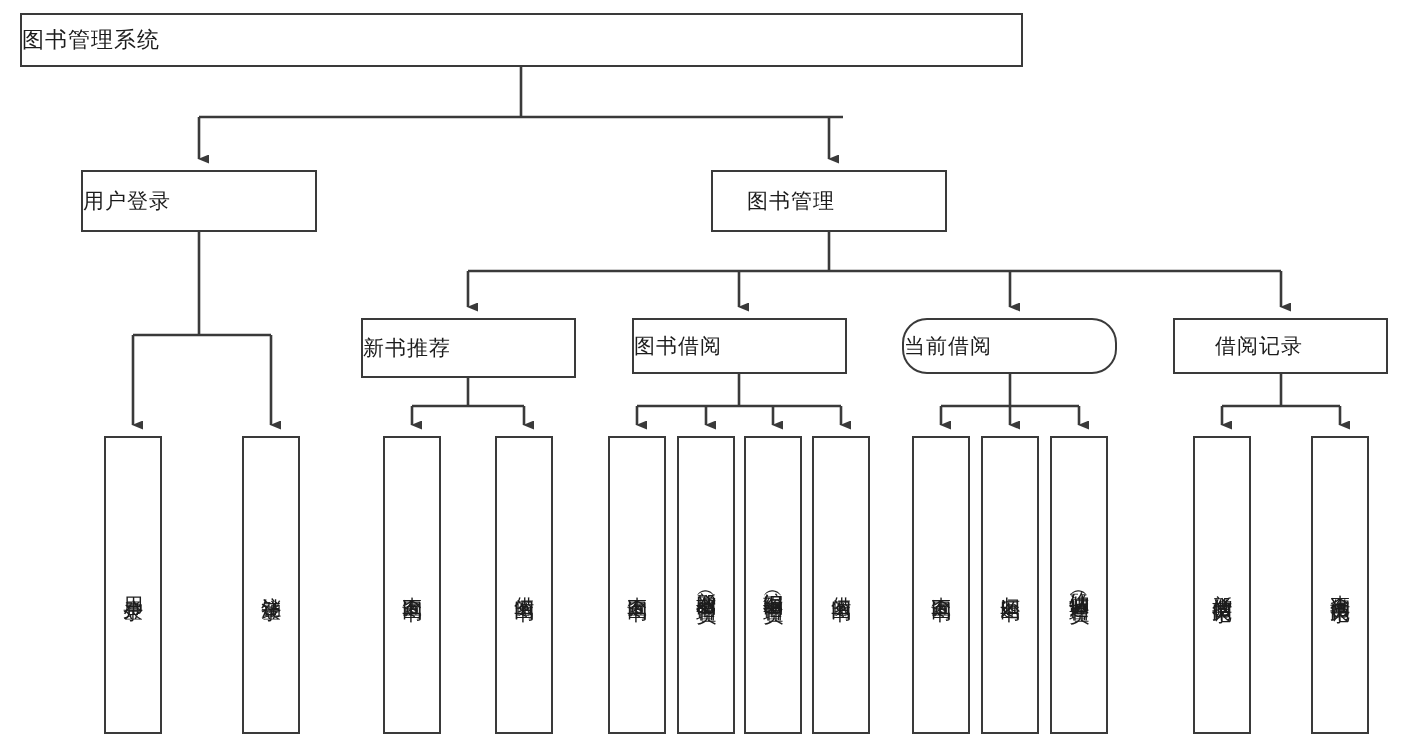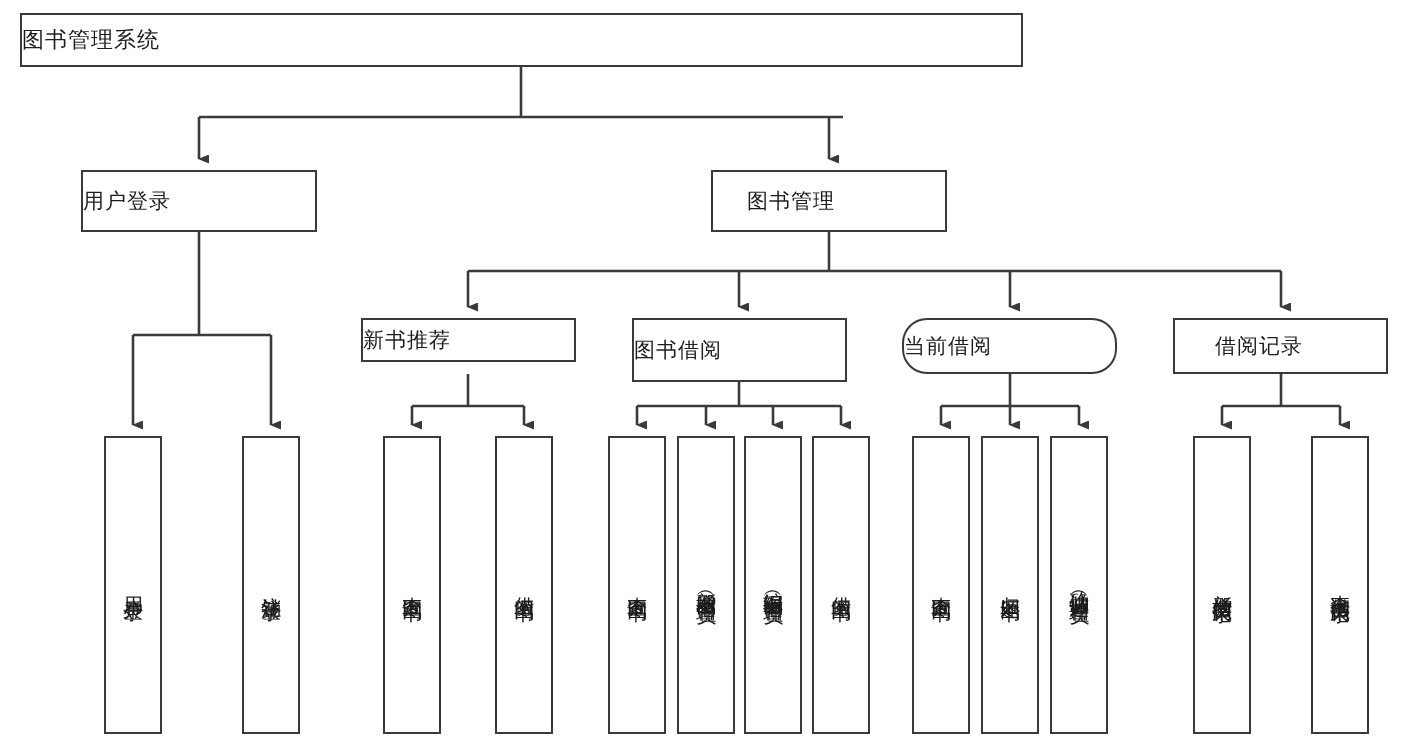--- a/index.html
+++ b/index.html
@@ -105,24 +105,24 @@
     <span>图书管理系统</span>
   </div>
 
   <div class="node horiz" style="left:81px;top:170px;width:236px;height:62px;">
     <span>用户登录</span>
   </div>
   <div class="node horiz" style="left:711px;top:170px;width:236px;height:62px;padding-left:34px;">
     <span>图书管理</span>
   </div>
 
-  <div class="node horiz" style="left:361px;top:318px;width:215px;height:44px;">
+  <div class="node horiz" style="left:361px;top:318px;width:215px;height:60px;">
     <span>新书推荐</span>
   </div>
-  <div class="node horiz" style="left:632px;top:318px;width:215px;height:64px;">
+  <div class="node horiz" style="left:632px;top:318px;width:215px;height:56px;">
     <span>图书借阅</span>
   </div>
   <div class="node horiz" style="left:902px;top:318px;width:215px;height:56px;border-radius:25px;">
     <span>当前借阅</span>
   </div>
   <div class="node horiz" style="left:1173px;top:318px;width:215px;height:56px;padding-left:40px;">
     <span>借阅记录</span>
   </div>
 
   <div class="node leaf" style="left:104px;top:436px;width:58px;height:298px;">

